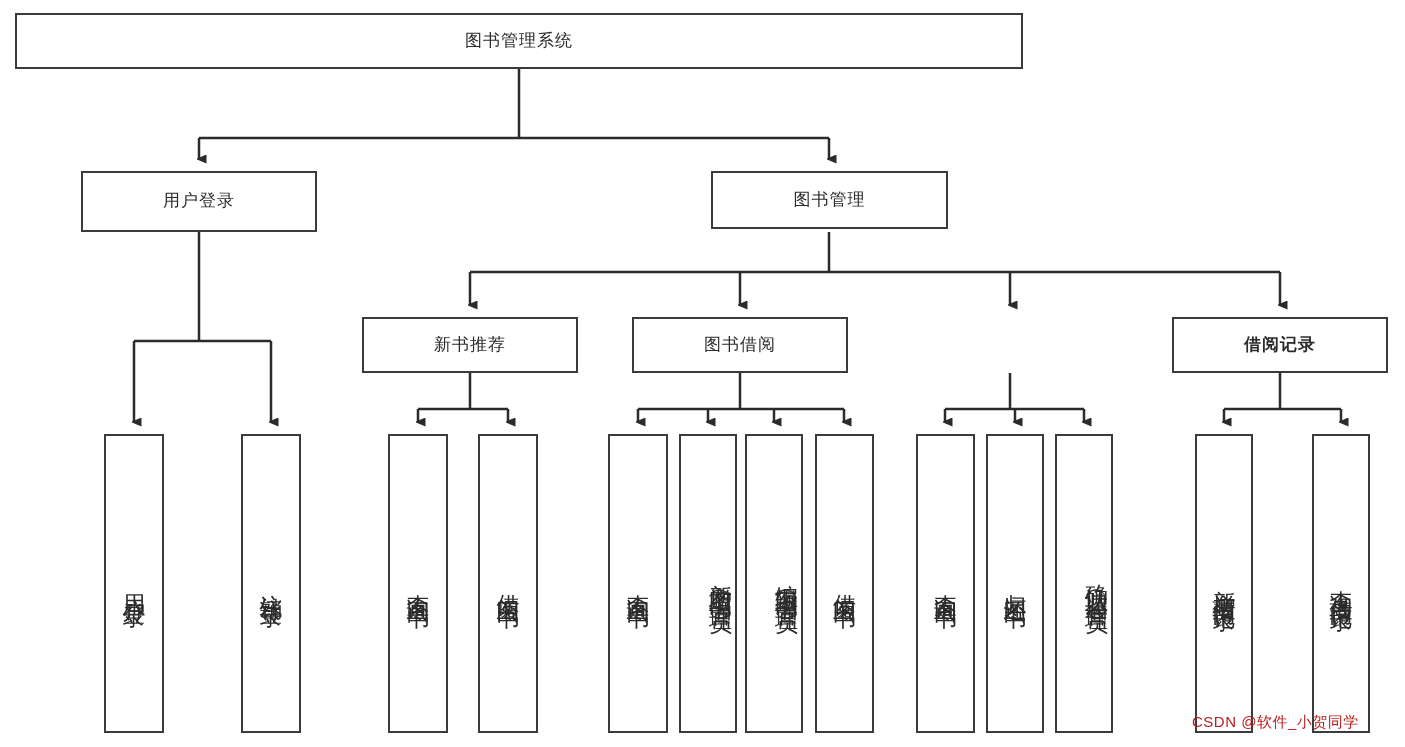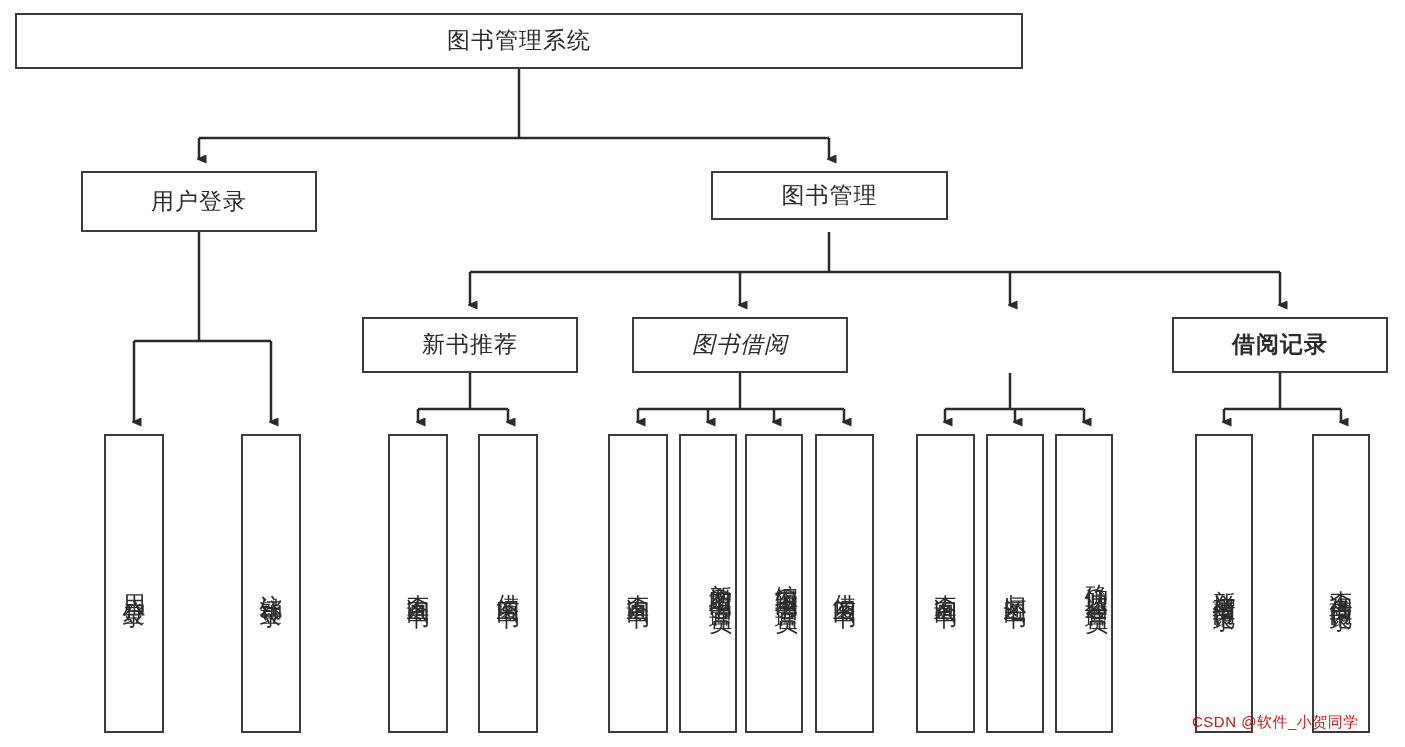--- a/index.html
+++ b/index.html
@@ -27,21 +27,21 @@
     position: absolute;
     box-sizing: border-box;
     background: #ffffff;
     border: 2px solid #3b3b3b;
     display: flex;
     align-items: center;
     justify-content: center;
     color: #2b2b2b;
   }
   .node.horiz {
-    font-size: 23px;
+    font-size: 17px;
     letter-spacing: 1px;
     line-height: 1.2;
   }
   .node.vert {
     writing-mode: vertical-rl;
     text-orientation: upright;
     font-size: 23px;
     letter-spacing: 4px;
     line-height: 1.25;
     padding: 6px 0;
@@ -114,28 +114,28 @@
     </g>
   </svg>
 
   <div class="node horiz" id="root-node" style="left: 15px; top: 13px; width: 1008px; height: 56px;">
     <span>图书管理系统</span>
   </div>
 
   <div class="node horiz" id="l2-0" style="left: 81px; top: 171px; width: 236px; height: 61px;">
     <span>用户登录</span>
   </div>
-  <div class="node horiz" id="l2-1" style="left: 711px; top: 171px; width: 237px; height: 49px;">
+  <div class="node horiz" id="l2-1" style="left: 711px; top: 171px; width: 237px; height: 58px;">
     <span>图书管理</span>
   </div>
 
   <div class="node horiz" id="l3-0" style="left: 362px; top: 317px; width: 216px; height: 56px;">
     <span>新书推荐</span>
   </div>
-  <div class="node horiz" id="l3-1" style="left: 632px; top: 317px; width: 216px; height: 56px; font-style: italic;">
+  <div class="node horiz" id="l3-1" style="left: 632px; top: 317px; width: 216px; height: 56px;">
     <span>图书借阅</span>
   </div>
   <div class="node horiz" id="l3-3" style="left: 1172px; top: 317px; width: 216px; height: 56px; font-weight: bold;">
     <span>借阅记录</span>
   </div>
 
   <div class="node vert" id="leaf-0" style="left: 104px; top: 434px; width: 60px; height: 299px;">用户登录</div>
   <div class="node vert" id="leaf-1" style="left: 241px; top: 434px; width: 60px; height: 299px;">注销登录</div>
   <div class="node vert" id="leaf-2" style="left: 388px; top: 434px; width: 60px; height: 299px;">查询图书</div>
   <div class="node vert" id="leaf-3" style="left: 478px; top: 434px; width: 60px; height: 299px;">借阅图书</div>

